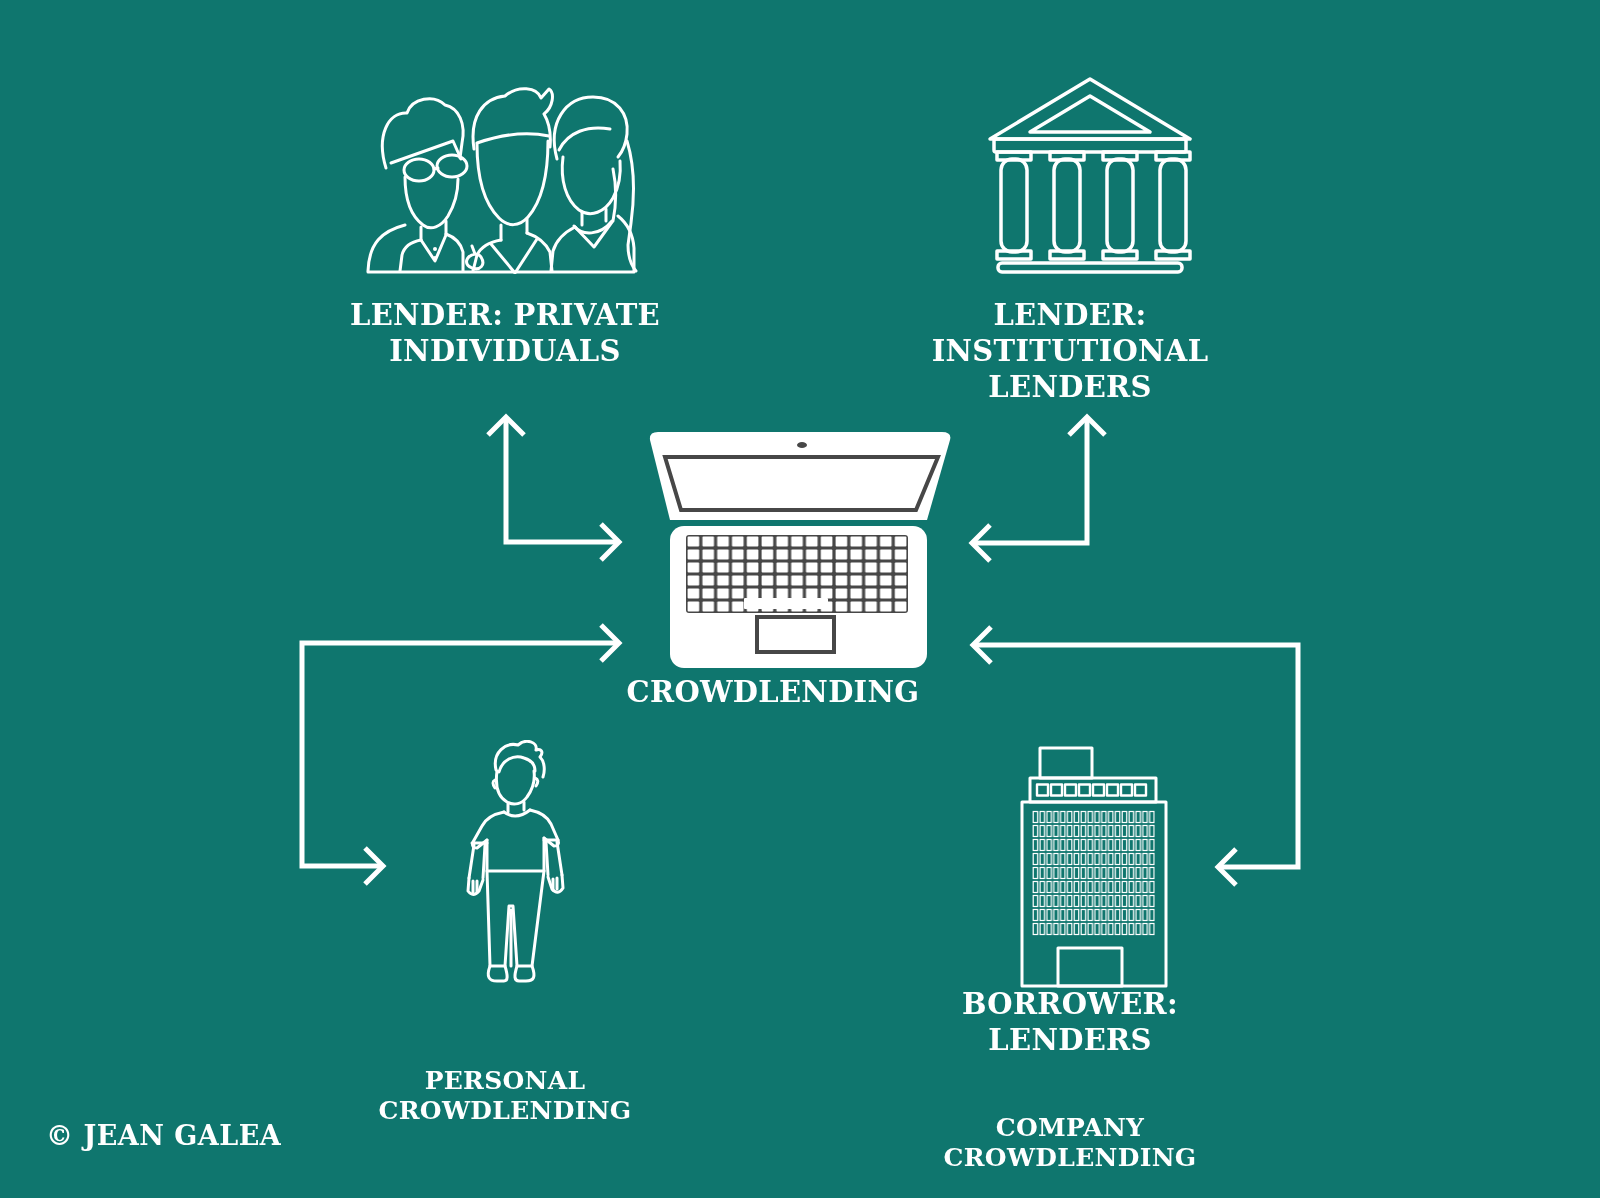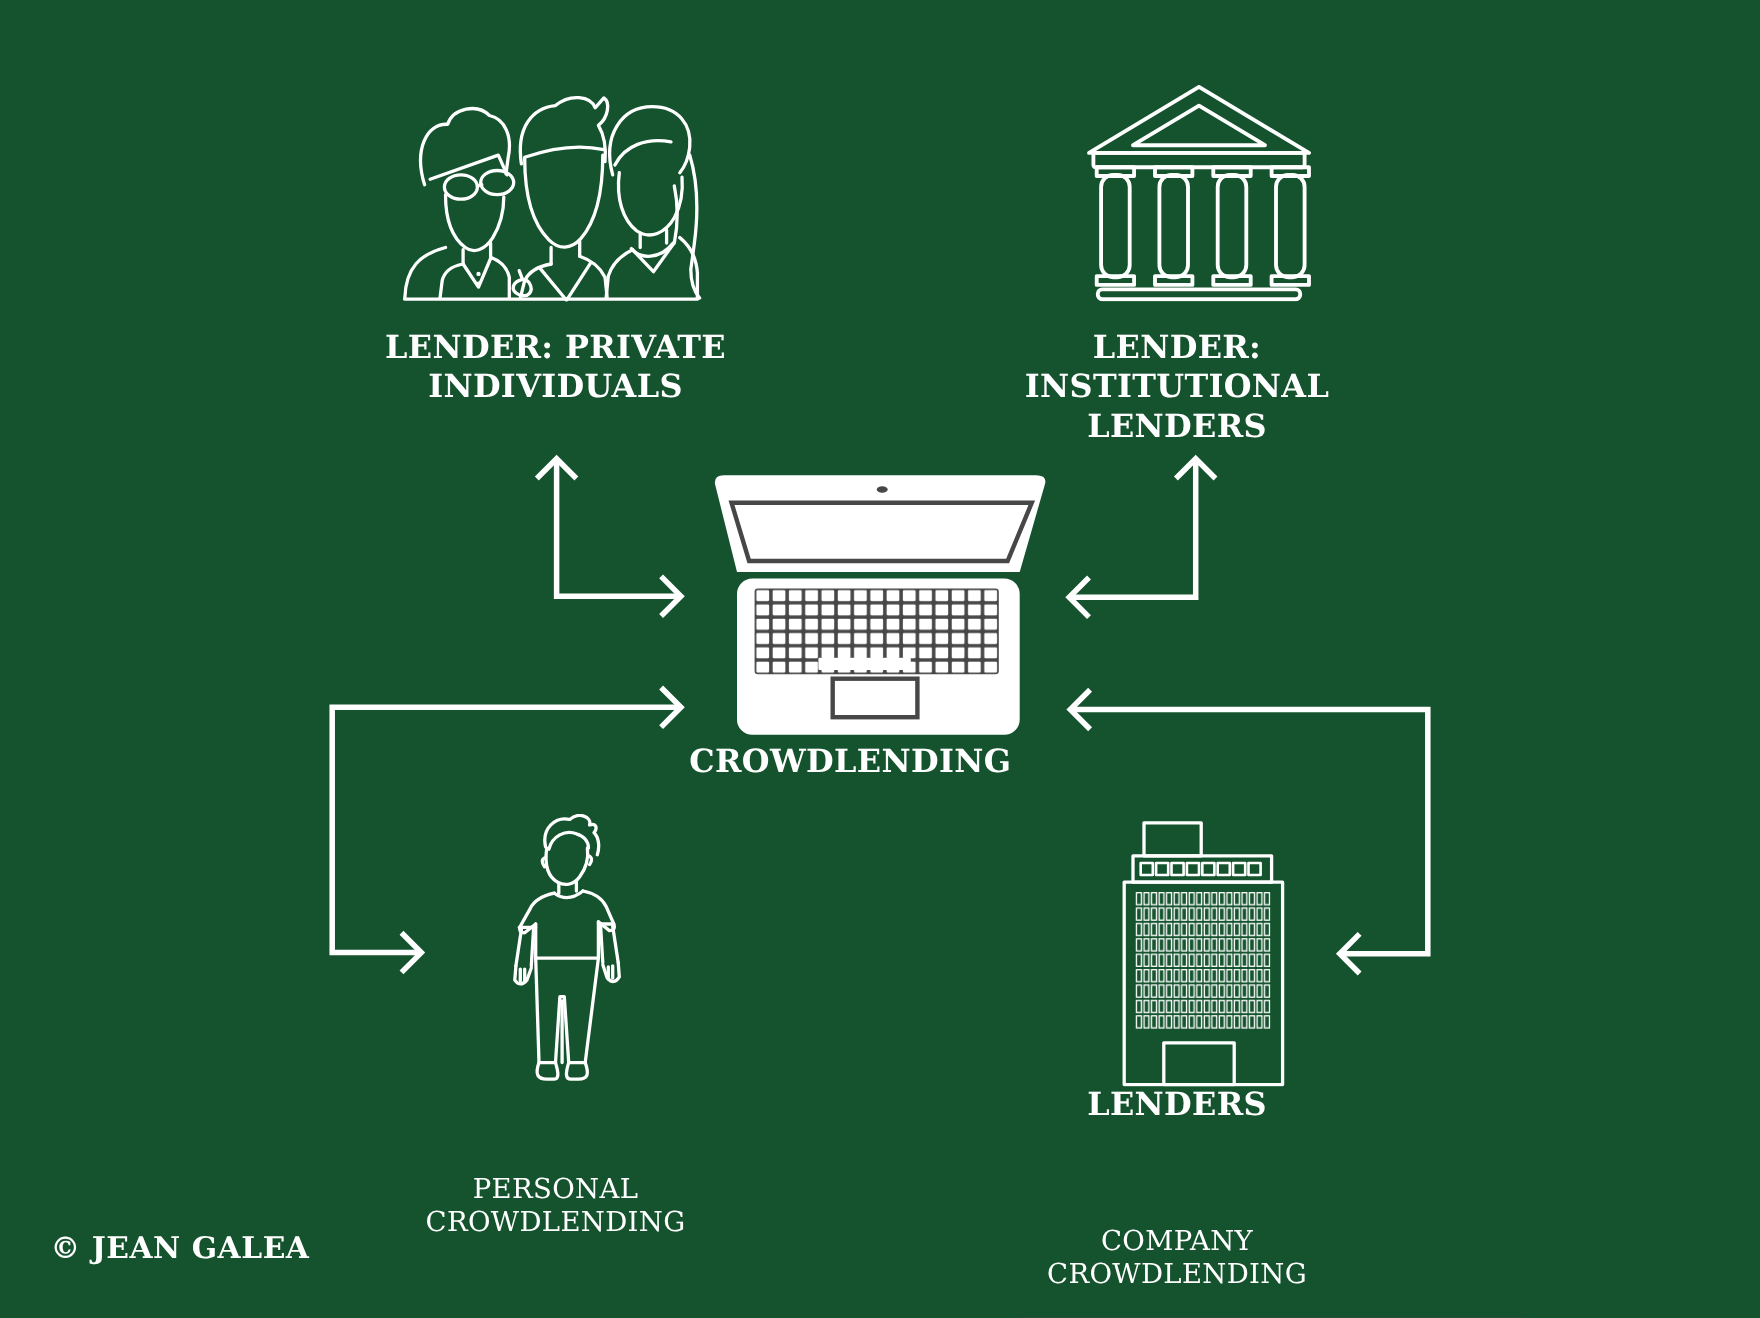--- a/index.html
+++ b/index.html
@@ -1,27 +1,27 @@
 <!DOCTYPE html>
 <html><head>
 <meta charset="utf-8">
 <style>
   html,body{margin:0;padding:0;background:#474747;}
   .canvas{
-    position:relative;width:1600px;height:1198px;background:#14532d;
+    position:relative;width:1600px;height:1198px;background:#0f766e;
     overflow:hidden;font-family:"DejaVu Serif", serif;color:#ffffff;
   }
   .layer{position:absolute;left:0;top:0;}
   .node-icon{position:absolute;}
   .node-title{
     position:absolute;text-align:center;font-weight:bold;
     font-size:29px;line-height:36px;letter-spacing:.3px;color:#fff;
   }
   .node-sub{
-    position:absolute;text-align:center;font-weight:normal;
+    position:absolute;text-align:center;font-weight:bold;
     font-size:25px;line-height:30px;letter-spacing:.3px;color:#fff;
   }
   .copyright{
     position:absolute;font-weight:bold;font-size:27px;letter-spacing:.5px;color:#fff;
   }
   svg{display:block;}
 </style>
 </head>
 <body>
 
@@ -209,19 +209,20 @@
 
   <div class="node-title" style="left:600px;top:674px;width:346px;">
     <div>CROWDLENDING</div>
   </div>
 
   <div class="node-title" style="left:320px;top:986px;width:370px;">
   </div>
   <div class="node-sub" style="left:320px;top:1066px;width:370px;">PERSONAL CROWDLENDING</div>
 
   <div class="node-title" style="left:890px;top:986px;width:360px;">
+    <div>BORROWER:</div>
     <div>LENDERS</div>
   </div>
   <div class="node-sub" style="left:890px;top:1066px;width:360px;margin-top:47px;">COMPANY CROWDLENDING</div>
 
   <div class="copyright" style="left:46px;top:1103px;margin-top:17px;">© JEAN GALEA</div>
 
 </div>
 
 </body></html>

